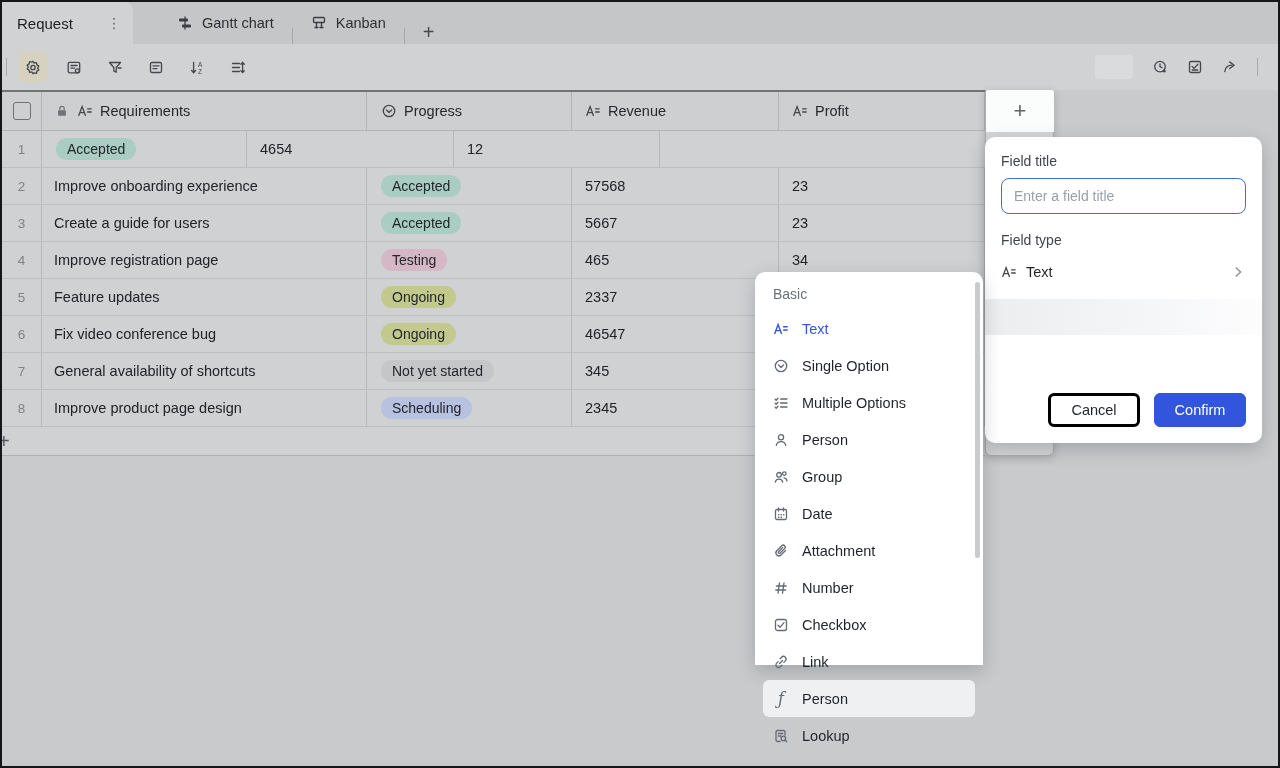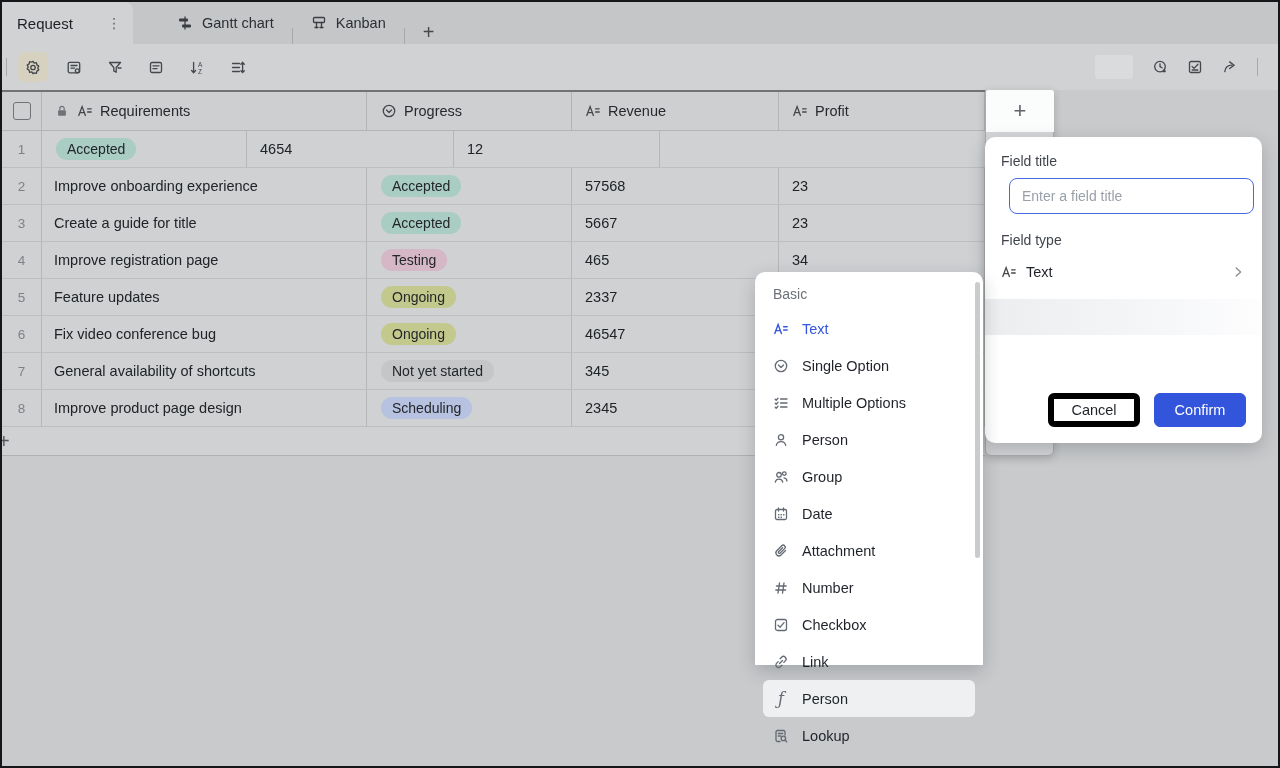--- a/index.html
+++ b/index.html
@@ -49,29 +49,29 @@
   
   .newcol{left:983px;top:88px;width:69px;height:366px;background:#d4d5d7;box-sizing:border-box;
     border:1px solid #aaacae;border-radius:0 0 6px 6px;box-shadow:0 2px 8px rgba(0,0,0,.18);z-index:5;}
   .newcol-head{left:984px;top:88px;width:68px;height:42px;background:#fbfcfc;display:flex;align-items:center;
     justify-content:center;font-size:22px;color:#5f6368;z-index:6;border-radius:2px 2px 0 0;}
   
   .panel{left:983px;top:135px;width:277px;height:306px;background:#fff;border-radius:10px;z-index:25;
     box-shadow:0 6px 18px rgba(31,35,41,.22);box-sizing:border-box;padding:16px 16px 0 16px;}
   .plabel{font-size:14px;color:#40454c;margin-bottom:9px;}
   .pinput{width:100%;box-sizing:border-box;height:36px;border:1.5px solid #4a6ae0;border-radius:8px;
-    padding:0 12px;font-size:14px;font-family:"Liberation Sans",sans-serif;color:#1f2329;outline:none;background:#fff;margin-left:8px;}
+    padding:0 12px;font-size:14px;font-family:"Liberation Sans",sans-serif;color:#1f2329;outline:none;background:#fff;}
   .pinput::placeholder{color:#9aa0a8;}
   .ptyperow{display:flex;align-items:center;gap:9px;height:30px;font-size:14.5px;color:#1f2329;}
   .ptyperow .grow{flex:1;}
   .band{margin:12px -16px 0 -16px;height:36px;background:linear-gradient(90deg,#ebedef 0%,#f5f6f8 60%,#fdfdfe 100%);}
   .pbtns{position:absolute;right:16px;bottom:16px;display:flex;gap:14px;}
   .btn{min-width:92px;height:34px;border-radius:6px;font-size:14.5px;display:flex;align-items:center;
     justify-content:center;box-sizing:border-box;}
-  .btn-cancel{background:#fff;border:6px solid #000000;color:#1f2329;}
+  .btn-cancel{background:#fff;border:3px solid #000000;color:#1f2329;}
   .btn-confirm{background:#3355db;border:1px solid #3355db;color:#fff;}
   
   .menu{left:753px;top:270px;width:228px;height:393px;background:#fff;border-radius:10px 10px 0 0;z-index:30;
     box-shadow:0 6px 18px rgba(31,35,41,.22);box-sizing:border-box;padding:10px 8px 0 8px;}
   .msection{font-size:14px;color:#6b7177;padding:4px 0 8px 10px;}
   .mitem{display:flex;align-items:center;gap:13px;height:37px;padding-left:10px;border-radius:6px;
     font-size:14.5px;color:#1f2329;}
   .mitem.sel{color:#3356dd;}
   .mitem.hov{background:#eef0f2;}
   .mscroll{position:absolute;right:3px;top:10px;width:5px;height:276px;border-radius:3px;background:#c9cbcd;}
@@ -257,21 +257,21 @@
       <div class="td c0">2</div>
       <div class="td c1">Improve onboarding experience</div>
       <div class="td c2">
           <span class="badge badge-teal">Accepted</span>
         </div>
       <div class="td c3">57568</div>
       <div class="td c4">23</div>
     </div>
     <div class="tr">
       <div class="td c0">3</div>
-      <div class="td c1">Create a guide for title</div>
+      <div class="td c1">Create a guide for users</div>
       <div class="td c2">
           <span class="badge badge-teal">Accepted</span>
         </div>
       <div class="td c3">5667</div>
       <div class="td c4">23</div>
     </div>
     <div class="tr">
       <div class="td c0">4</div>
       <div class="td c1">Improve registration page</div>
       <div class="td c2">

